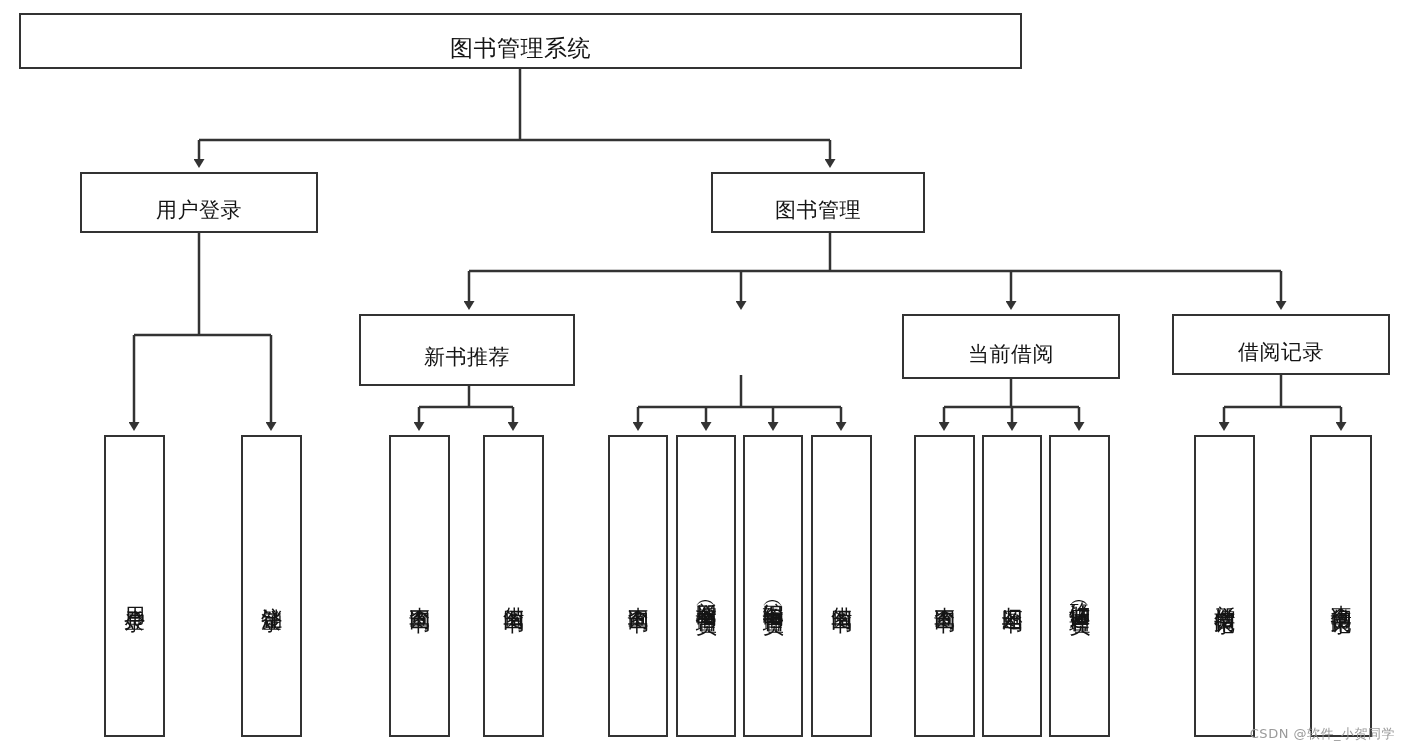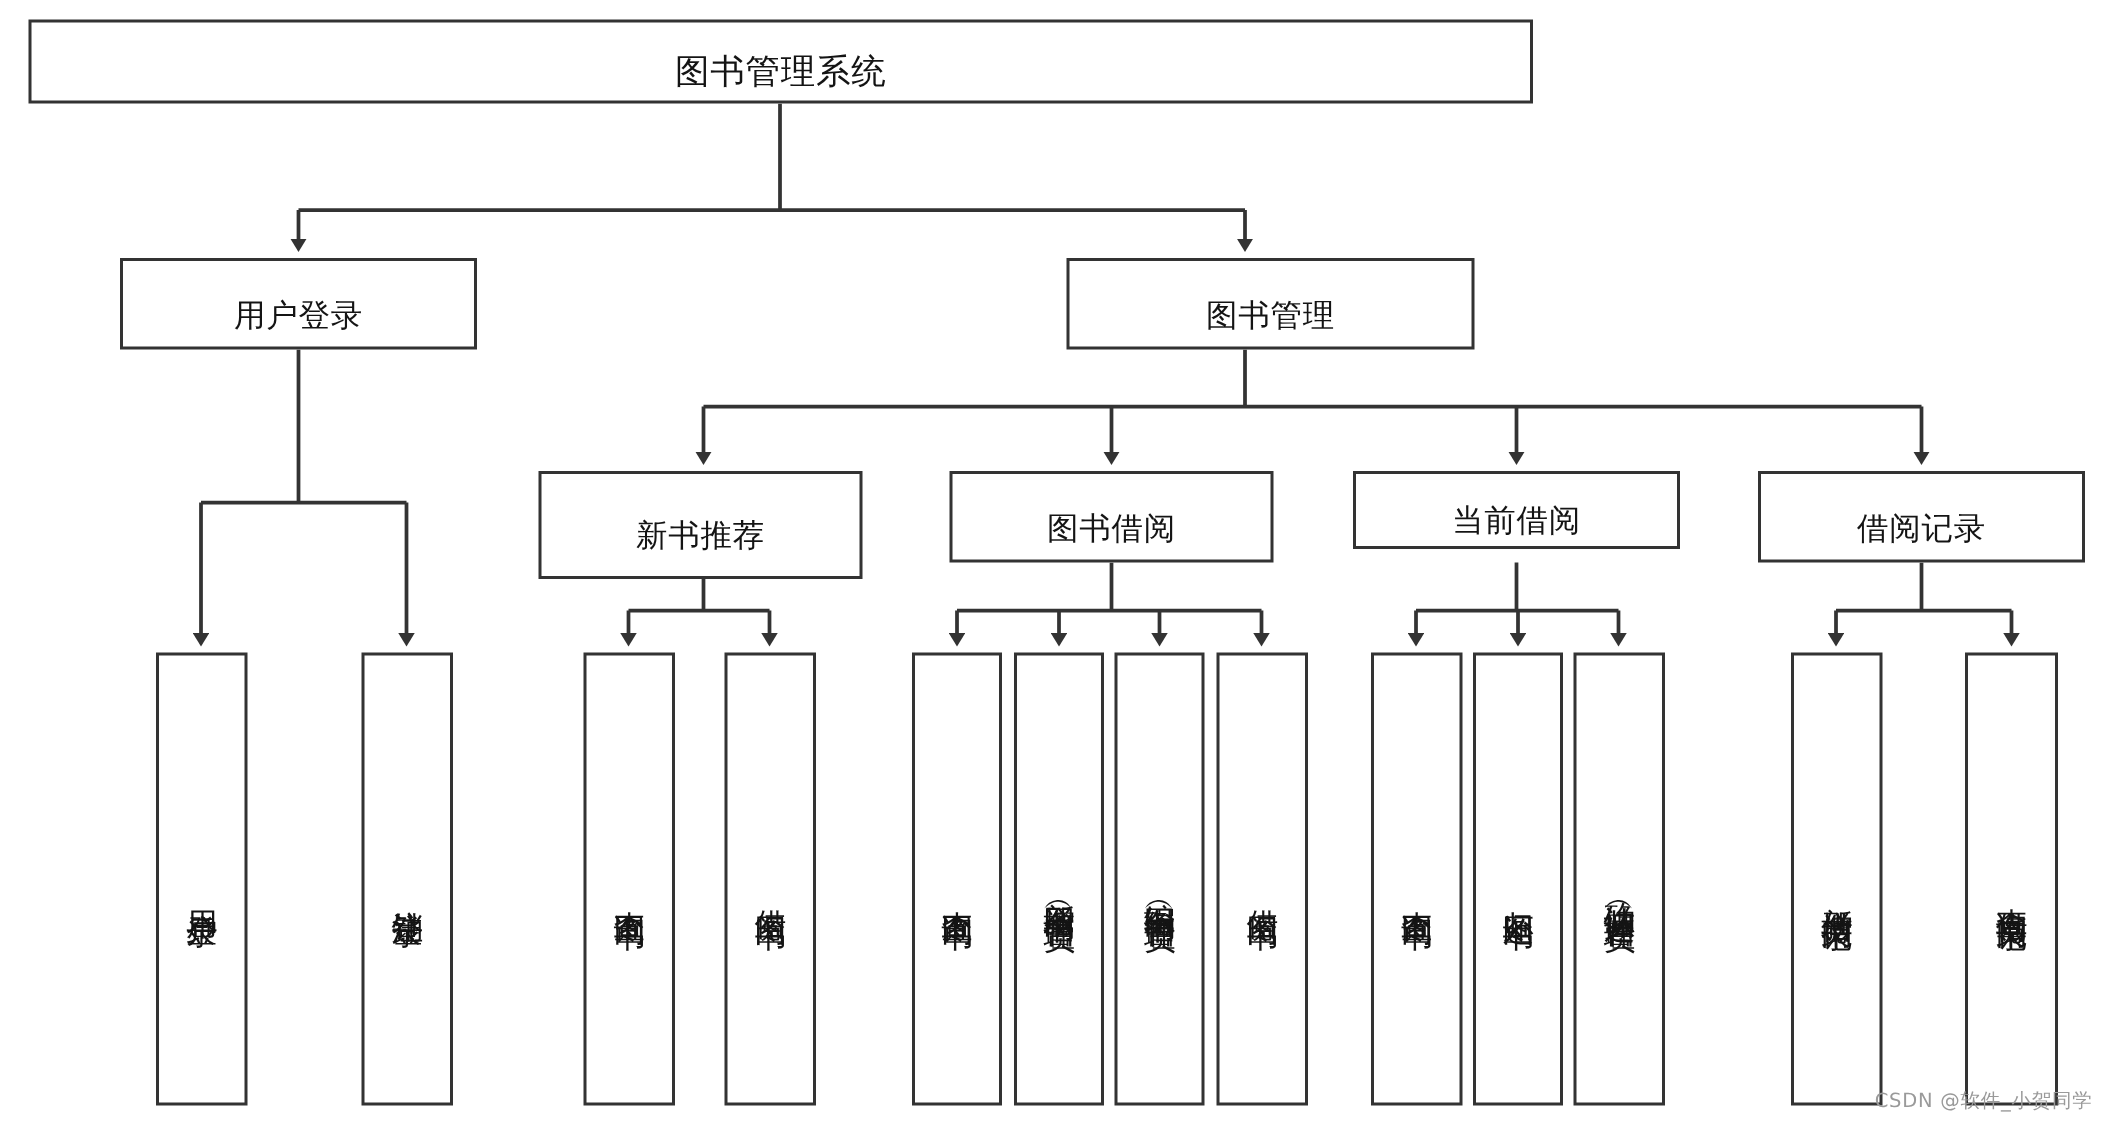--- a/index.html
+++ b/index.html
@@ -141,31 +141,28 @@
     </g>
   </svg>
 
   <div class="node h" id="root-node" style="left:19px; top:13px; width:1003px; height:56px;">
     <span class="node-label">图书管理系统</span>
   </div>
 
   <div class="node h" style="left:80px; top:172px; width:238px; height:61px;">
     <span class="node-label">用户登录</span>
   </div>
-  <div class="node h" style="left:711px; top:172px; width:272px; height:61px;font-family:Liberation Serif, serif;">
+  <div class="node h" style="left:711px; top:172px; width:214px; height:61px;font-family:Liberation Serif, serif;">
     <span class="node-label">图书管理</span>
   </div>
 
   <div class="node h" style="left:359px; top:314px; width:216px; height:72px;">
     <span class="node-label">新书推荐</span>
   </div>
-  <div class="node h" style="left:633px; top:314px; width:216px; height:61px;">
-    <span class="node-label">图书借阅</span>
-  </div>
-  <div class="node h" style="left:902px; top:314px; width:218px; height:52px;">
+  <div class="node h" style="left:902px; top:314px; width:218px; height:65px;">
     <span class="node-label">当前借阅</span>
   </div>
   <div class="node h" style="left:1172px; top:314px; width:218px; height:61px;justify-content:center;">
     <span class="node-label">借阅记录</span>
   </div>
 
   <div class="node v" style="left:104px; top:435px; width:61px; height:302px;">
     <span class="node-label">用户登录</span>
   </div>
   <div class="node v" style="left:241px; top:435px; width:61px; height:302px;">

